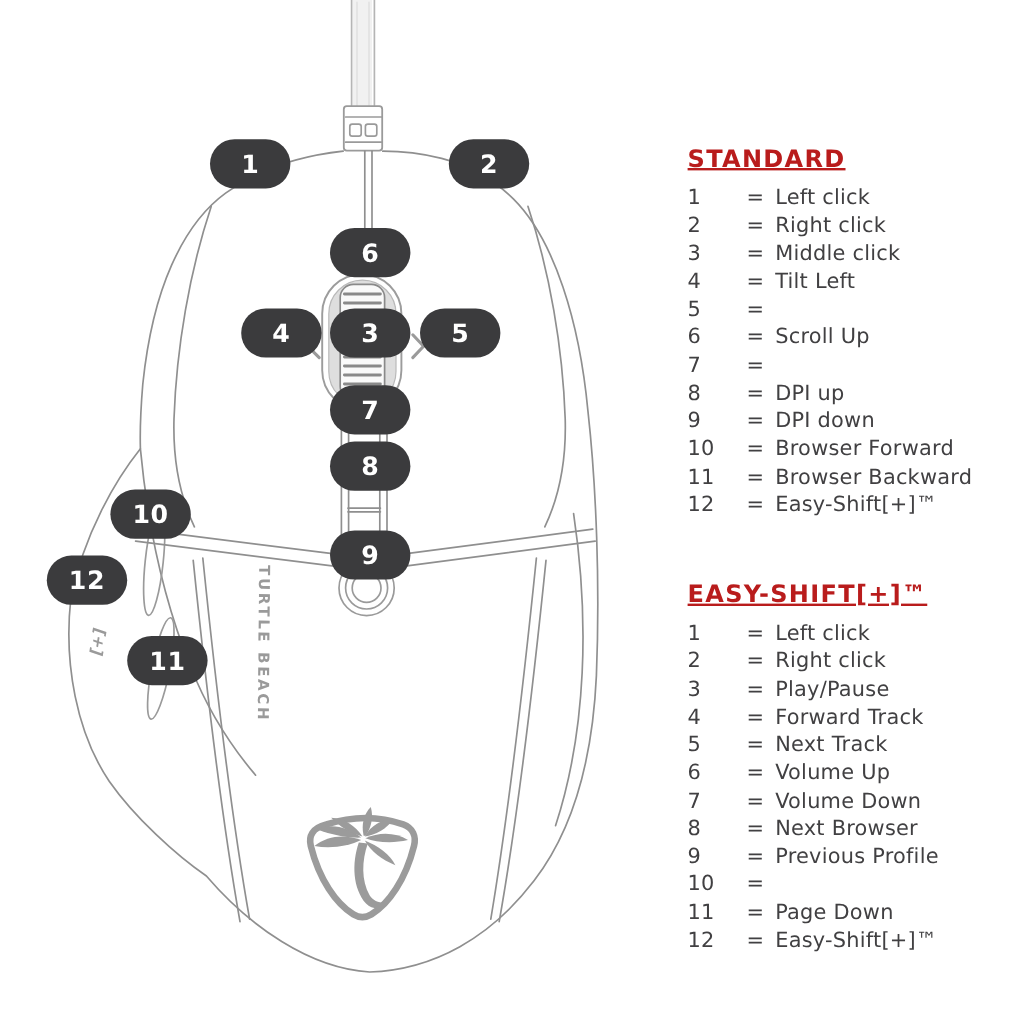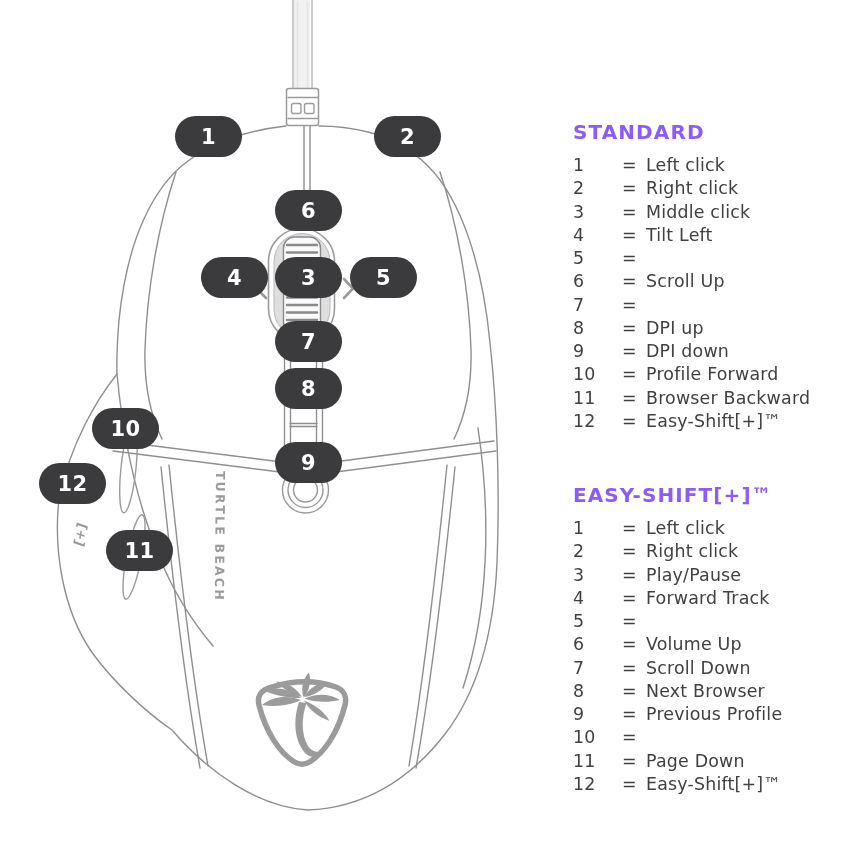--- a/index.html
+++ b/index.html
@@ -35,21 +35,21 @@
     transform:rotate(99deg) skewX(-10deg);transform-origin:0 0;
     font-size:13px;font-weight:700;color:#9a9a9a;white-space:nowrap;
   }
 
   
   .legend{position:absolute;left:573px;width:275px;color:#414042;}
   #legend-standard{top:120px;}
   #legend-easyshift{top:483px;}
   .legend h2{
     margin:0 0 10px 0;font-size:20px;line-height:24px;font-weight:800;
-    letter-spacing:1.1px;color:#8b5cf6;white-space:nowrap;
+    letter-spacing:1.1px;color:#b91c1c;white-space:nowrap;text-decoration:underline;
   }
   .legend .rows{display:block;}
   .legend .row{
     display:grid;grid-template-columns:49px 24px auto;
     font-size:17.4px;line-height:23.25px;letter-spacing:.2px;white-space:nowrap;
   }
   .legend .eq{text-align:left;}
 </style>
 </head>
 <body>
@@ -245,21 +245,21 @@
           <span class="lbl">DPI up</span>
         </div>
         <div class="row">
           <span class="num">9</span>
           <span class="eq">=</span>
           <span class="lbl">DPI down</span>
         </div>
         <div class="row">
           <span class="num">10</span>
           <span class="eq">=</span>
-          <span class="lbl">Profile Forward</span>
+          <span class="lbl">Browser Forward</span>
         </div>
         <div class="row">
           <span class="num">11</span>
           <span class="eq">=</span>
           <span class="lbl">Browser Backward</span>
         </div>
         <div class="row">
           <span class="num">12</span>
           <span class="eq">=</span>
           <span class="lbl">Easy-Shift[+]™</span>
@@ -286,30 +286,31 @@
           <span class="lbl">Play/Pause</span>
         </div>
         <div class="row">
           <span class="num">4</span>
           <span class="eq">=</span>
           <span class="lbl">Forward Track</span>
         </div>
         <div class="row">
           <span class="num">5</span>
           <span class="eq">=</span>
+          <span class="lbl">Next Track</span>
         </div>
         <div class="row">
           <span class="num">6</span>
           <span class="eq">=</span>
           <span class="lbl">Volume Up</span>
         </div>
         <div class="row">
           <span class="num">7</span>
           <span class="eq">=</span>
-          <span class="lbl">Scroll Down</span>
+          <span class="lbl">Volume Down</span>
         </div>
         <div class="row">
           <span class="num">8</span>
           <span class="eq">=</span>
           <span class="lbl">Next Browser</span>
         </div>
         <div class="row">
           <span class="num">9</span>
           <span class="eq">=</span>
           <span class="lbl">Previous Profile</span>

